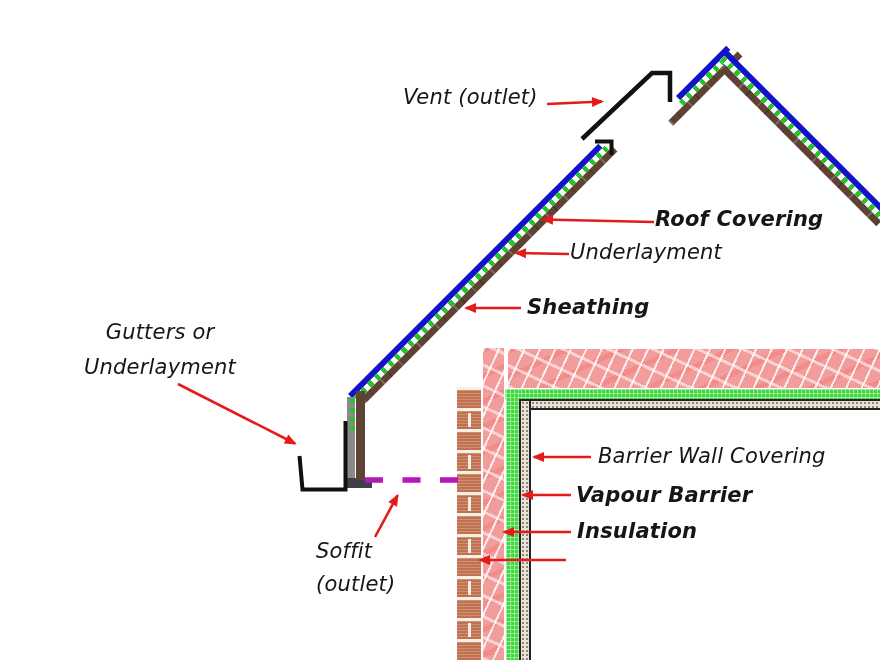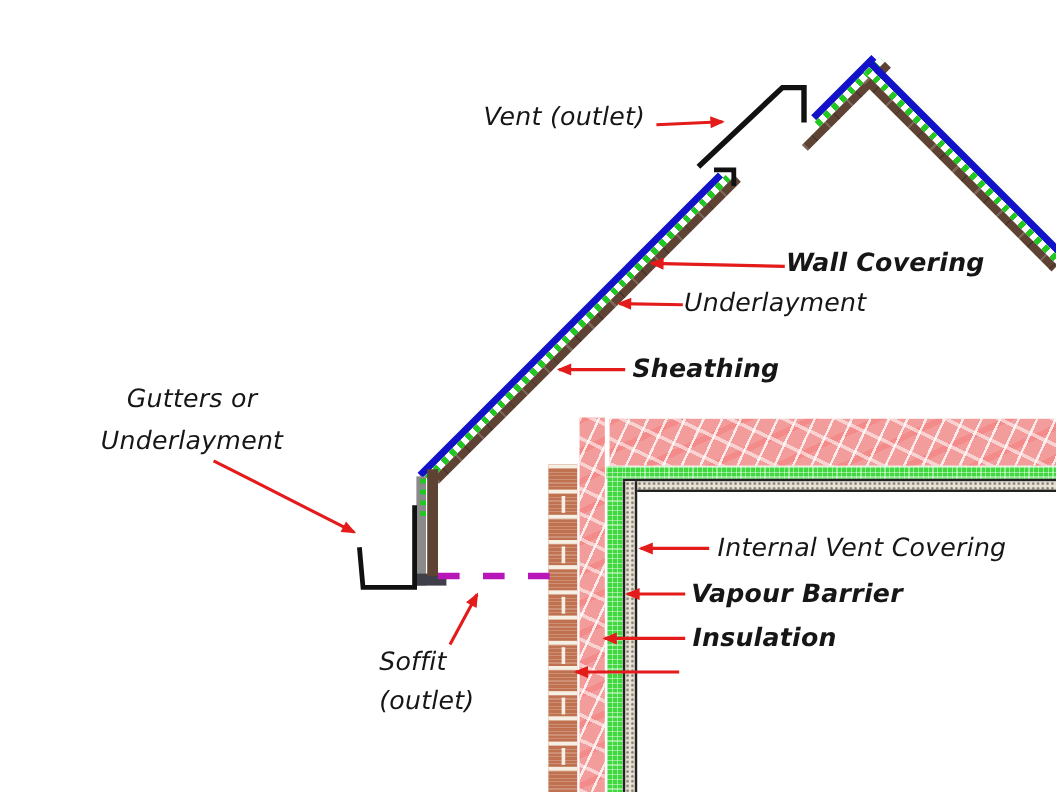--- a/index.html
+++ b/index.html
@@ -128,35 +128,35 @@
     <line x1="178" y1="384" x2="295" y2="443.5" stroke="#e41b1b" stroke-width="2.6" marker-end="url(#ah)"></line>
     <line x1="375" y1="537" x2="397.5" y2="495.5" stroke="#e41b1b" stroke-width="2.6" marker-end="url(#ah)"></line>
     <line x1="591" y1="457" x2="534" y2="457" stroke="#e41b1b" stroke-width="2.6" marker-end="url(#ah)"></line>
     <line x1="571" y1="495" x2="523" y2="495" stroke="#e41b1b" stroke-width="2.6" marker-end="url(#ah)"></line>
     <line x1="571" y1="532" x2="504" y2="532" stroke="#e41b1b" stroke-width="2.6" marker-end="url(#ah)"></line>
     <line x1="566" y1="560" x2="480" y2="560" stroke="#e41b1b" stroke-width="2.6" marker-end="url(#ah)"></line>
   </svg>
 
   <div class="lbl" style="left:381px;top:85px;margin-left:22px;">Vent (outlet)</div>
 
-  <div class="lbl b" style="left:655px;top:207px;">Wall Covering</div>
+  <div class="lbl b" style="left:655px;top:207px;">Roof Covering</div>
 
   <div class="lbl b" style="left:527px;top:295px;">Sheathing</div>
 
   <div class="lbl" style="left:570px;top:240px;">Underlayment</div>
 
   <div class="lbl" style="left:84px;top:315px;line-height:35px;text-align:center;">
     <span class="ln">Gutters or</span>
     <span class="ln">Underlayment</span>
   </div>
 
   <div class="lbl" style="left:316px;top:535px;width:90px;text-align:left;line-height:33px;white-space:normal;">
     <span class="ln">Soffit</span>
     <span class="ln">(outlet)</span>
   </div>
 
-  <div class="lbl" style="left:598px;top:444px;">Internal Vent Covering</div>
+  <div class="lbl" style="left:598px;top:444px;">Barrier Wall Covering</div>
 
   <div class="lbl b" style="left:576px;top:483px;">Vapour Barrier</div>
 
   <div class="lbl b" style="left:577px;top:519px;">Insulation</div>
 
 </div>
 
 </body></html>

